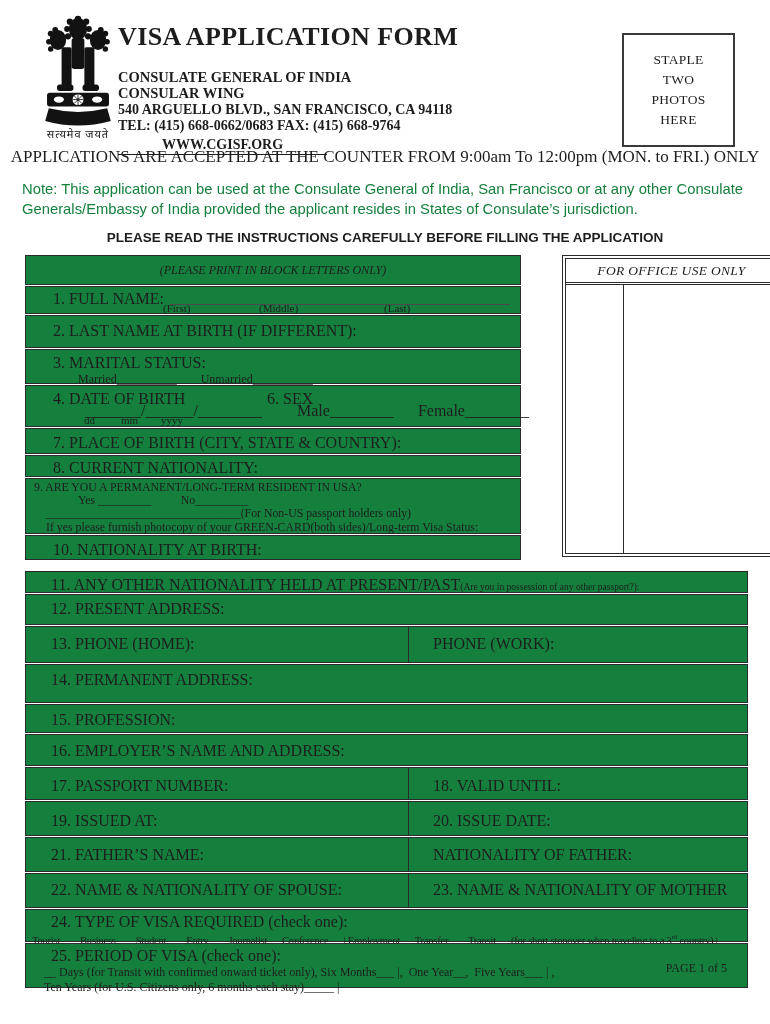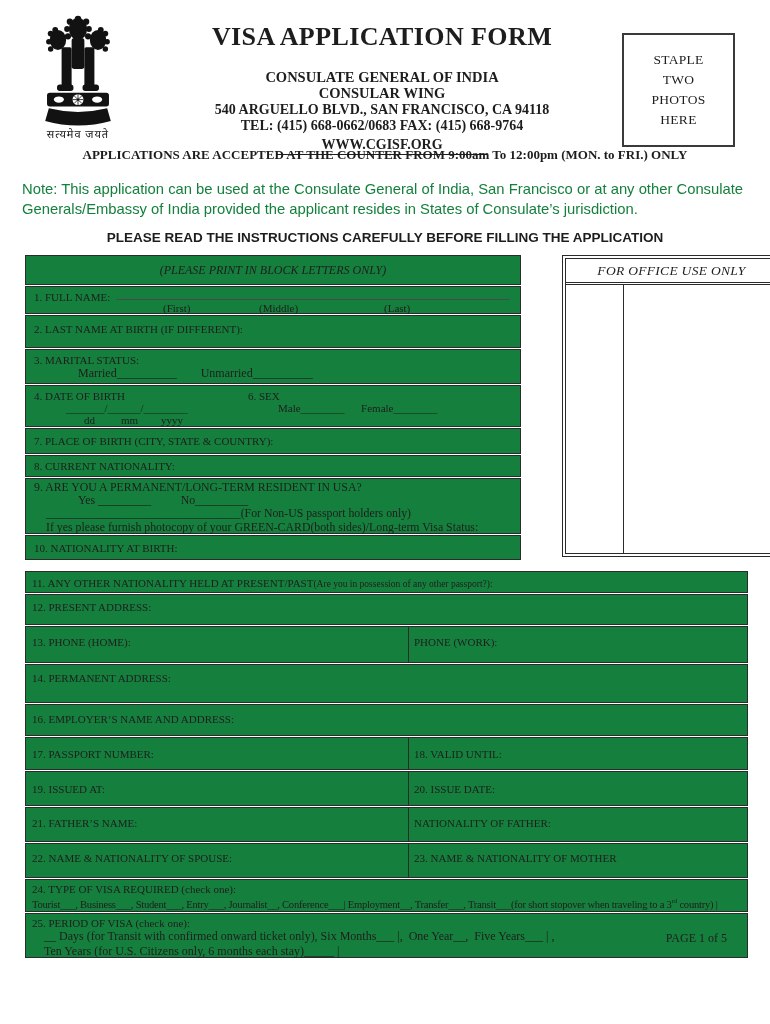--- a/index.html
+++ b/index.html
@@ -6,44 +6,44 @@
   html,body { width:770px; height:1024px; background:#ffffff; }
   body { position:relative; font-family:"Liberation Serif", serif; color:#1d1d1d; overflow:hidden; }
   .abs { position:absolute; }
   .pre { white-space:pre; }
 
   
   #emblem { left:26px; top:14px; width:104px; text-align:center; }
   #emblem svg { display:block; margin:0 auto; }
   .emblem-caption { font-size:11px; margin-top:0; color:#111; letter-spacing:1px; }
 
-  #titleblock { left:126px; top:22px; width:512px; text-align:center; }
+  #titleblock { left:118px; top:22px; width:512px; }
   #title { font-size:26px; font-weight:bold; letter-spacing:.4px; margin-bottom:17px; }
   .org-a { font-size:14.5px; font-weight:bold; line-height:1.13; }
   .org-b { font-size:14px;  font-weight:bold; line-height:1.16; }
   #site-wrap { margin-top:1px; }
   #site { display:inline-block; font-weight:bold; font-size:14px; border-bottom:1.5px solid #1d1d1d; padding:0 44px 1px; }
 
-  #hours { top:147px; left:0; width:770px; text-align:center; font-weight:bold; font-size:13px; }
+  #hours { top:147px; left:0; width:770px; text-align:center; font-weight:normal; font-size:17px; }
 
   #staple { left:622px; top:33px; width:113px; height:114px; border:2px solid #3a3a3a;
             display:flex; flex-direction:column; align-items:center; justify-content:center;
             font-size:13.5px; line-height:1.5; letter-spacing:.3px; }
 
   #note { left:22px; top:179px; width:734px; font-family:"Liberation Sans", sans-serif;
           font-size:14.8px; line-height:1.38; color:#15803d; }
   #instruction { top:230px; left:0; width:770px; text-align:center;
           font-family:"Liberation Sans", sans-serif; font-weight:bold; font-size:13.5px; }
 
   
   #left-col   { left:25px;  top:255px; width:496px; }
   #bottom-col { left:25px;  top:571px; width:723px; }
   .row { position:relative; border:1px solid #2b2b2b; background:#15803d; font-size:12px; }
   .row + .row { margin-top:1px; }
-  .lbl { font-size:11px; }
+  .lbl { font-size:16px;margin-left:19px; }
   .small-lbl { font-size:9.5px; }
   .sub-lbl { font-size:11px; }
 
   #r0 { height:30px; display:flex; align-items:center; justify-content:center;
         font-style:italic; font-size:12px; }
   #r1 { height:28px; padding:3px 8px 0; }
   #r1 .name-line { display:flex; align-items:flex-end; }
   #r1 .rule { flex:1; border-bottom:1px solid #4a4a4a; margin:0 2px 3px 6px; height:10px; }
   #r1 .subs span { position:absolute; top:15px; font-size:11px; }
   #r2 { height:33px; padding:6px 8px; }
@@ -246,20 +246,23 @@
       </div>
       <div class="cell-r">
         <span class="lbl">PHONE (WORK):</span>
       </div>
     </div>
 
     <div class="row" id="r14">
       <span class="lbl">14. PERMANENT ADDRESS:</span>
     </div>
 
+    <div class="row" id="r15">
+      <span class="lbl">15. PROFESSION:</span>
+    </div>
 
     <div class="row" id="r16">
       <span class="lbl">16. EMPLOYER’S NAME AND ADDRESS:</span>
     </div>
 
     <div class="row split" id="r17">
       <div class="cell-l">
         <span class="lbl">17. PASSPORT NUMBER:</span>
       </div>
       <div class="cell-r">

